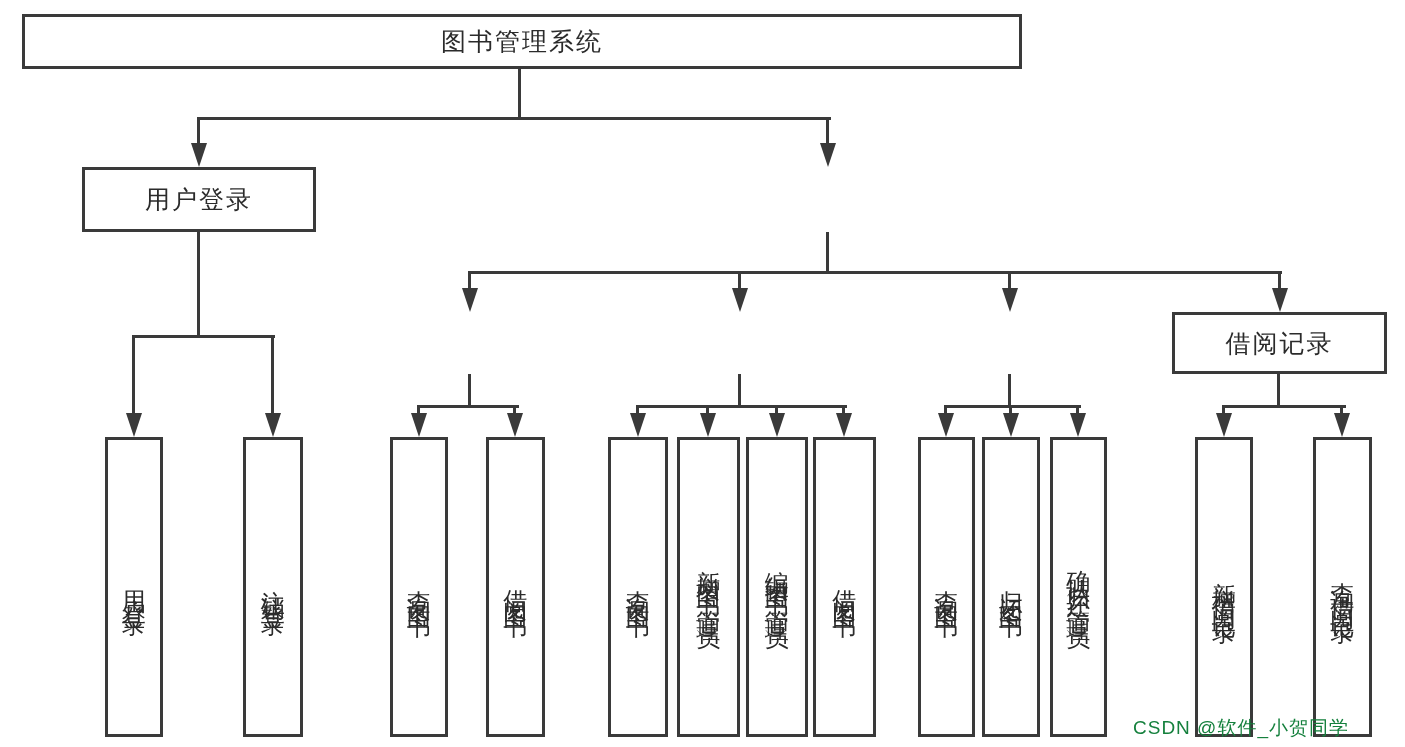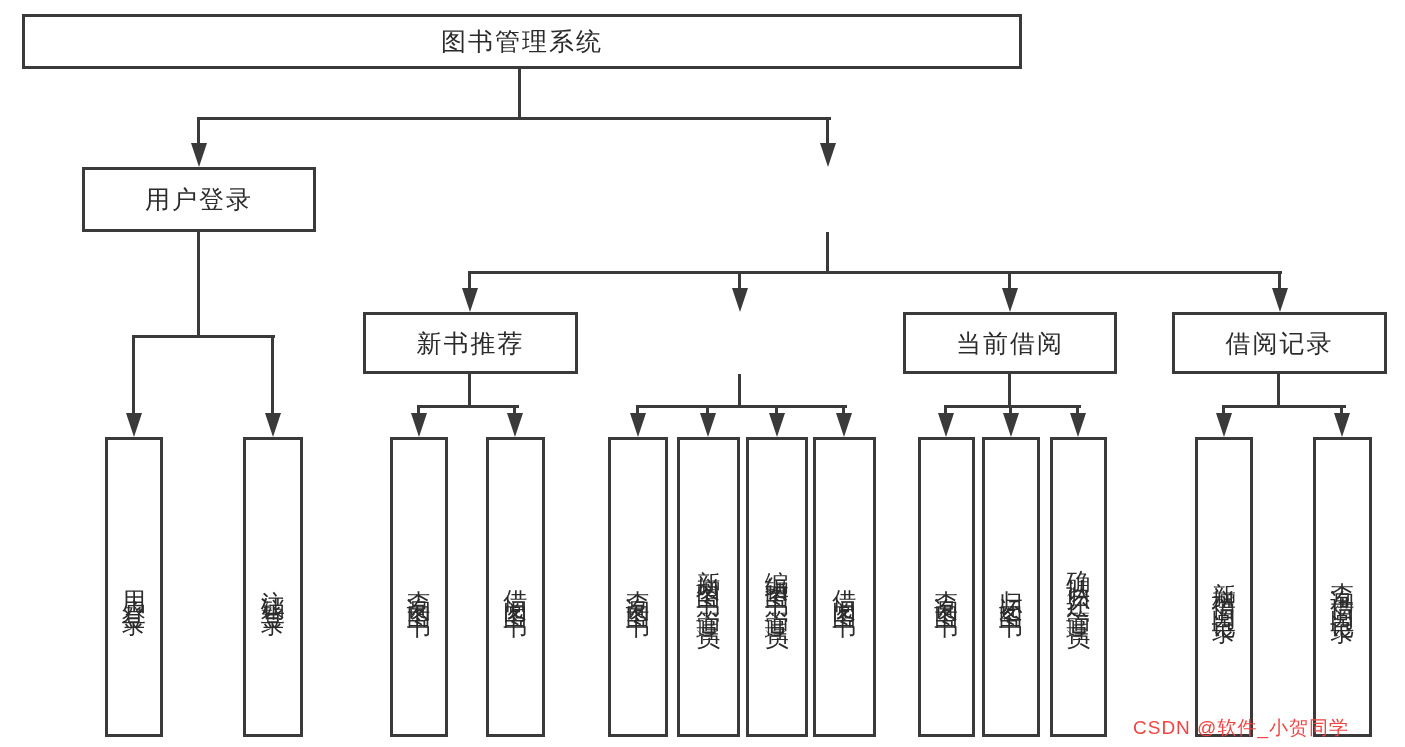--- a/index.html
+++ b/index.html
@@ -17,21 +17,21 @@
     font-size:24px; line-height:1.15; letter-spacing:8px; color:#2b2b2b; white-space:nowrap;
   }
   .hline, .vline { position:absolute; background:#3a3a3a; }
   .hline { height:3px; }
   .vline { width:3px; }
   .ahead {
     position:absolute; width:0; height:0;
     border-left:8px solid transparent; border-right:8px solid transparent;
     border-top:24px solid #3a3a3a;
   }
-  .watermark { position:absolute; left:1133px; top:715px; font-size:19px; color:#ef4444; letter-spacing:1px; white-space:nowrap; }
+  .watermark { position:absolute; left:1133px; top:715px; font-size:19px; color:#15803d; letter-spacing:1px; white-space:nowrap; }
 </style>
 </head>
 <body>
 
 <div class="stage">
 
   <div class="box" style="left:22px; top:14px; width:1000px; height:55px;justify-content:center;">
     <span class="hlabel">图书管理系统</span>
   </div>
 
@@ -57,26 +57,20 @@
   <div class="hline" style="left:468px; top:271px; width:814px;"></div>
   <div class="vline" style="left:468px; top:271px; height:20px;"></div>
   <div class="ahead" style="left:462px; top:288px;"></div>
   <div class="vline" style="left:738px; top:271px; height:20px;"></div>
   <div class="ahead" style="left:732px; top:288px;"></div>
   <div class="vline" style="left:1008px; top:271px; height:20px;"></div>
   <div class="ahead" style="left:1002px; top:288px;"></div>
   <div class="vline" style="left:1278px; top:271px; height:20px;"></div>
   <div class="ahead" style="left:1272px; top:288px;"></div>
 
-  <div class="box" style="left:363px; top:312px; width:215px; height:62px;">
-    <span class="hlabel">新书推荐</span>
-  </div>
-  <div class="box" style="left:903px; top:312px; width:214px; height:62px;">
-    <span class="hlabel">当前借阅</span>
-  </div>
   <div class="box" style="left:1172px; top:312px; width:215px; height:62px;">
     <span class="hlabel">借阅记录</span>
   </div>
 
   <div class="vline" style="left:468px; top:374px; height:33px;"></div>
   <div class="hline" style="left:418px; top:405px; width:101px;"></div>
   <div class="vline" style="left:417px; top:405px; height:12px;"></div>
   <div class="ahead" style="left:411px; top:413px;"></div>
   <div class="vline" style="left:513px; top:405px; height:12px;"></div>
   <div class="ahead" style="left:507px; top:413px;"></div>

